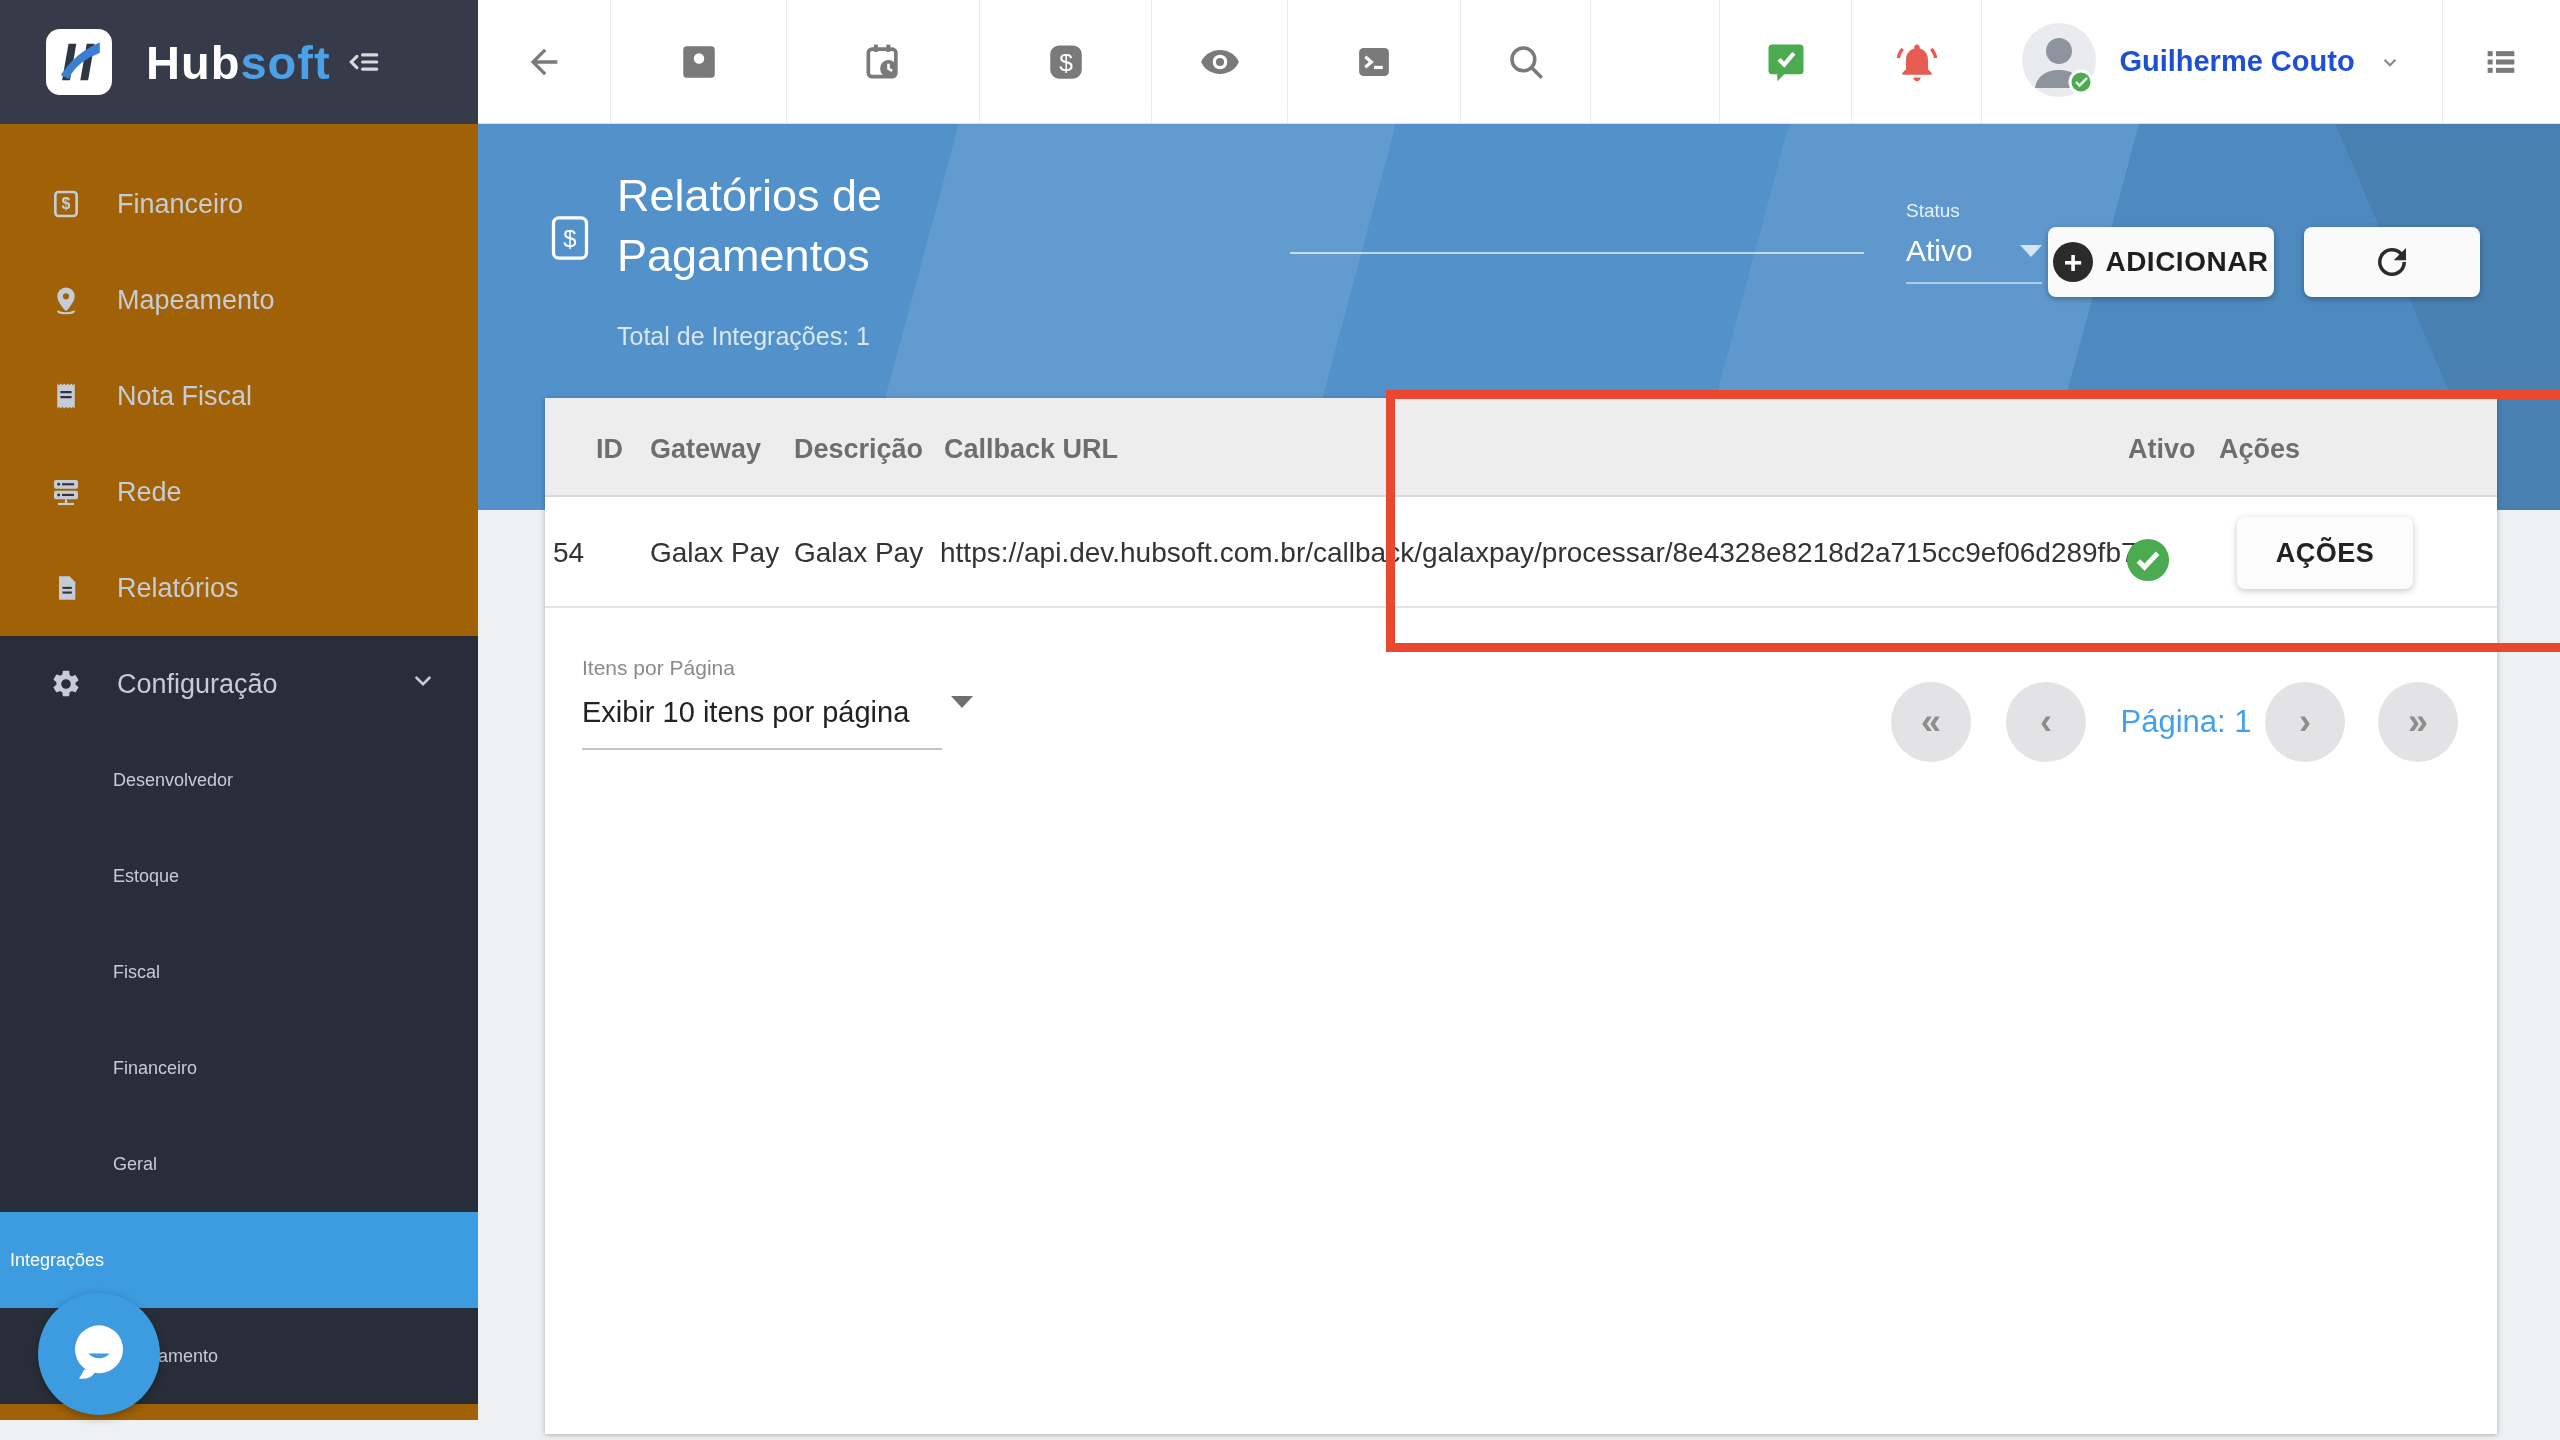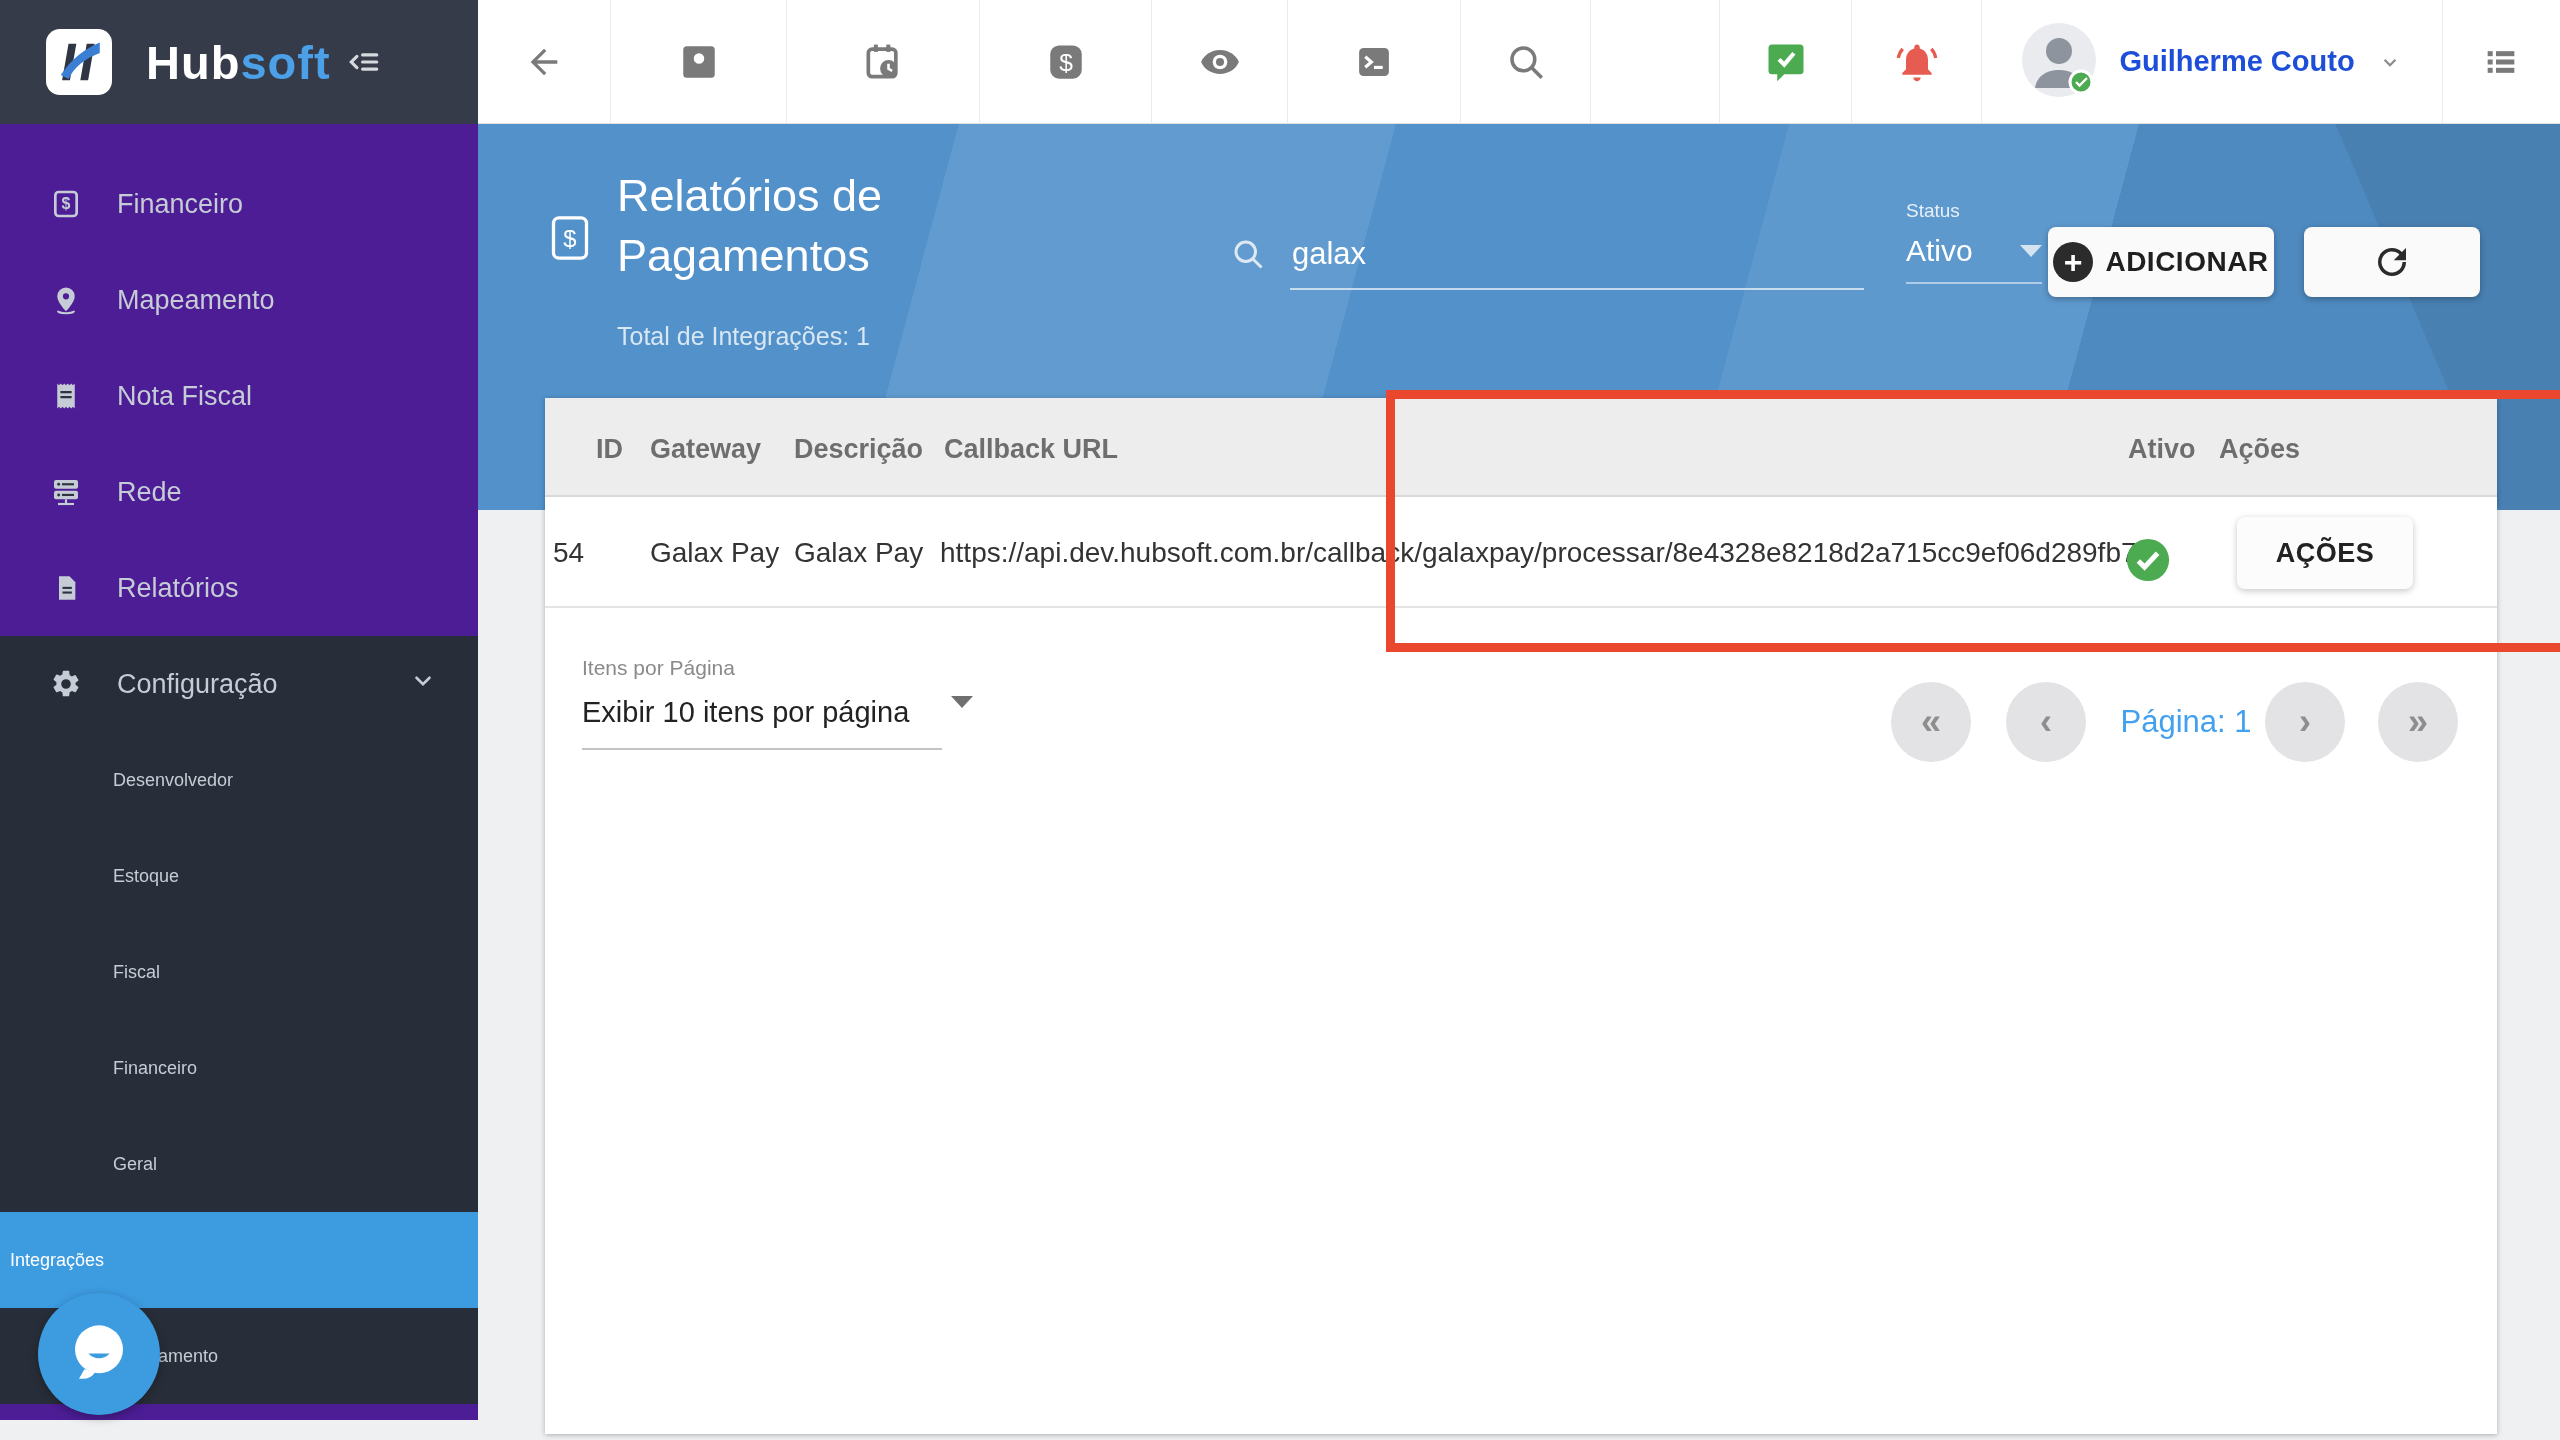--- a/index.html
+++ b/index.html
@@ -1,21 +1,21 @@
 <!DOCTYPE html>
 <html><head>
 <meta charset="utf-8">
 <style>
   * { box-sizing: border-box; margin: 0; padding: 0; }
   html,body { width:2560px; height:1440px; overflow:hidden;
     font-family:"Liberation Sans", sans-serif; background:#eef0f2; }
 
   
   .sidebar { position:absolute; left:0; top:0; width:478px; height:1420px;
-    background:#4c1d95; z-index:30; }
+    background:#a16207; z-index:30; }
   .logo-strip { height:124px; background:#353b48; display:flex; align-items:center;
     padding-left:46px; }
   .logo-badge { width:66px; height:66px; background:#fff; border-radius:14px;
     display:flex; align-items:center; justify-content:center; }
   .logo-text { font-size:47px; font-weight:bold; color:#fff; margin-left:34px; letter-spacing:1px; }
   .logo-text .soft { color:#4ba0e8; }
   .collapse { margin-left:16px; display:flex; align-items:center; }
 
   .nav { padding-top:32px; }
   .nav-item { height:96px; display:flex; align-items:center; padding-left:48px;
@@ -340,27 +340,20 @@
         <text x="12" y="18" text-anchor="middle" font-size="13" fill="#fff" stroke="none" font-family="Liberation Sans">$</text>
       </svg>
     </span>
     <h1 class="page-title">
       <span>Relatórios de</span><br>
       <span>Pagamentos</span>
     </h1>
     <div class="page-total">Total de Integrações: 1</div>
 
     <div class="hdr-search">
-      <div class="srow">
-        <svg width="36" height="36" viewBox="0 0 24 24" fill="none" stroke="#dfe9f3" stroke-width="2">
-          <circle cx="10.5" cy="10.5" r="6.5"></circle>
-            <line x1="15.3" y1="15.3" x2="21" y2="21"></line>
-        </svg>
-        <input type="text" value="galax" style="">
-      </div>
       <div class="uline"></div>
     </div>
 
     <div class="status-box">
       <div class="status-label">Status</div>
       <div class="status-value">
         <span>Ativo</span>
         <span class="tri-white"></span>
       </div>
       <div class="status-uline"></div>

